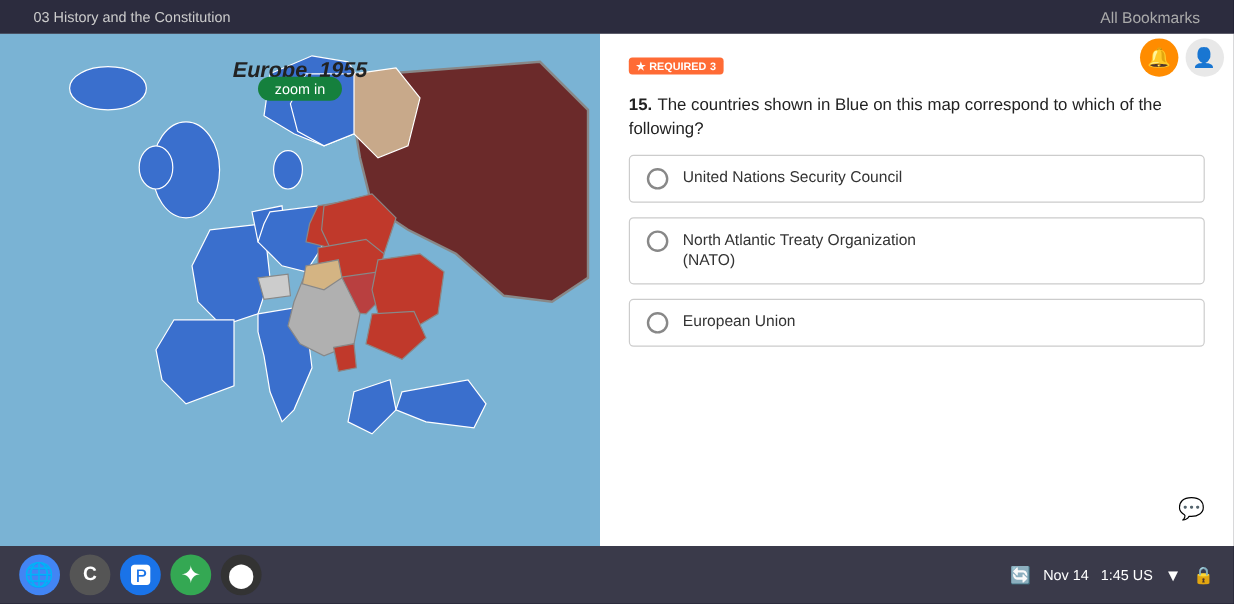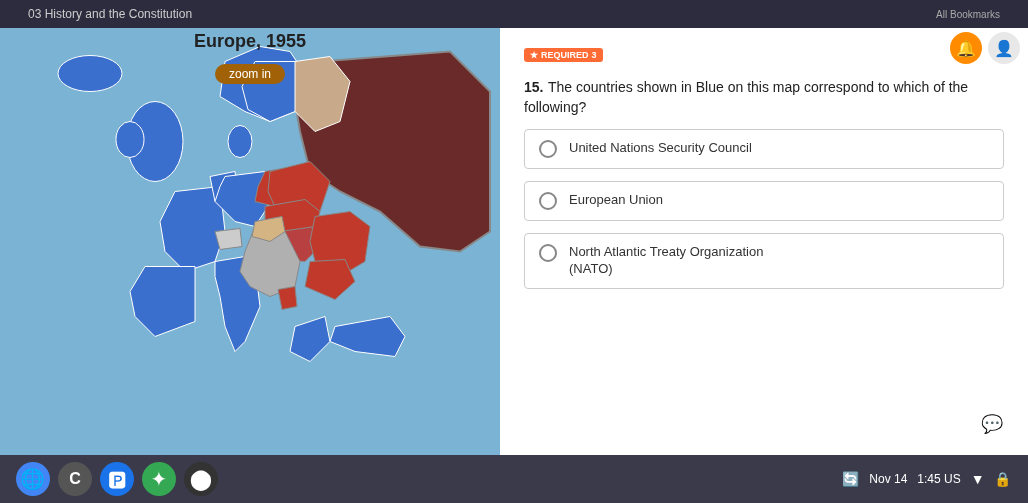--- a/index.html
+++ b/index.html
@@ -30,21 +30,21 @@
       color: #ccc;
       font-size: 12px;
     }
     .top-bar-right {
       display: flex;
       align-items: center;
       gap: 8px;
     }
     .top-bar-icon {
       color: #aaa;
-      font-size: 10px;
+      font-size: 13px;
     }
 
     
     .main-content {
       position: absolute;
       top: 28px;
       left: 0;
       right: 0;
       bottom: 48px;
       background: #f5f5f0;
@@ -56,36 +56,37 @@
     .map-area {
       width: 500px;
       height: 100%;
       position: relative;
       background: #7ab3d4;
       overflow: hidden;
     }
 
     .map-title {
       position: absolute;
-      top: 3px;
+      top: 20px;
       left: 50%;
       transform: translateX(-50%);
       font-size: 18px;
       font-weight: bold;
       color: #222;
       white-space: nowrap;
       z-index: 5;
+      font-style: italic;
     }
 
     .zoom-btn {
       position: absolute;
       top: 36px;
       left: 50%;
       transform: translateX(-50%);
-      background: #a16207;
+      background: #15803d;
       color: white;
       border: none;
       border-radius: 12px;
       padding: 3px 14px;
       font-size: 12px;
       cursor: pointer;
       z-index: 5;
     }
 
     
@@ -353,26 +354,26 @@
       <span class="question-text"> The countries shown in Blue on this map correspond to which of the following?</span>
     </div>
 
     <div class="answer-option">
       <div class="radio-circle"></div>
       <span class="answer-label">United Nations Security Council</span>
     </div>
 
     <div class="answer-option">
       <div class="radio-circle"></div>
-      <span class="answer-label">European Union</span>
+      <span class="answer-label">North Atlantic Treaty Organization<br>(NATO)</span>
     </div>
 
     <div class="answer-option">
       <div class="radio-circle"></div>
-      <span class="answer-label">North Atlantic Treaty Organization<br>(NATO)</span>
+      <span class="answer-label">European Union</span>
     </div>
 
 
     <div class="question-footer">
       <span class="comment-icon">💬</span>
     </div>
   </div>
 </div>
 
 <div class="taskbar">

